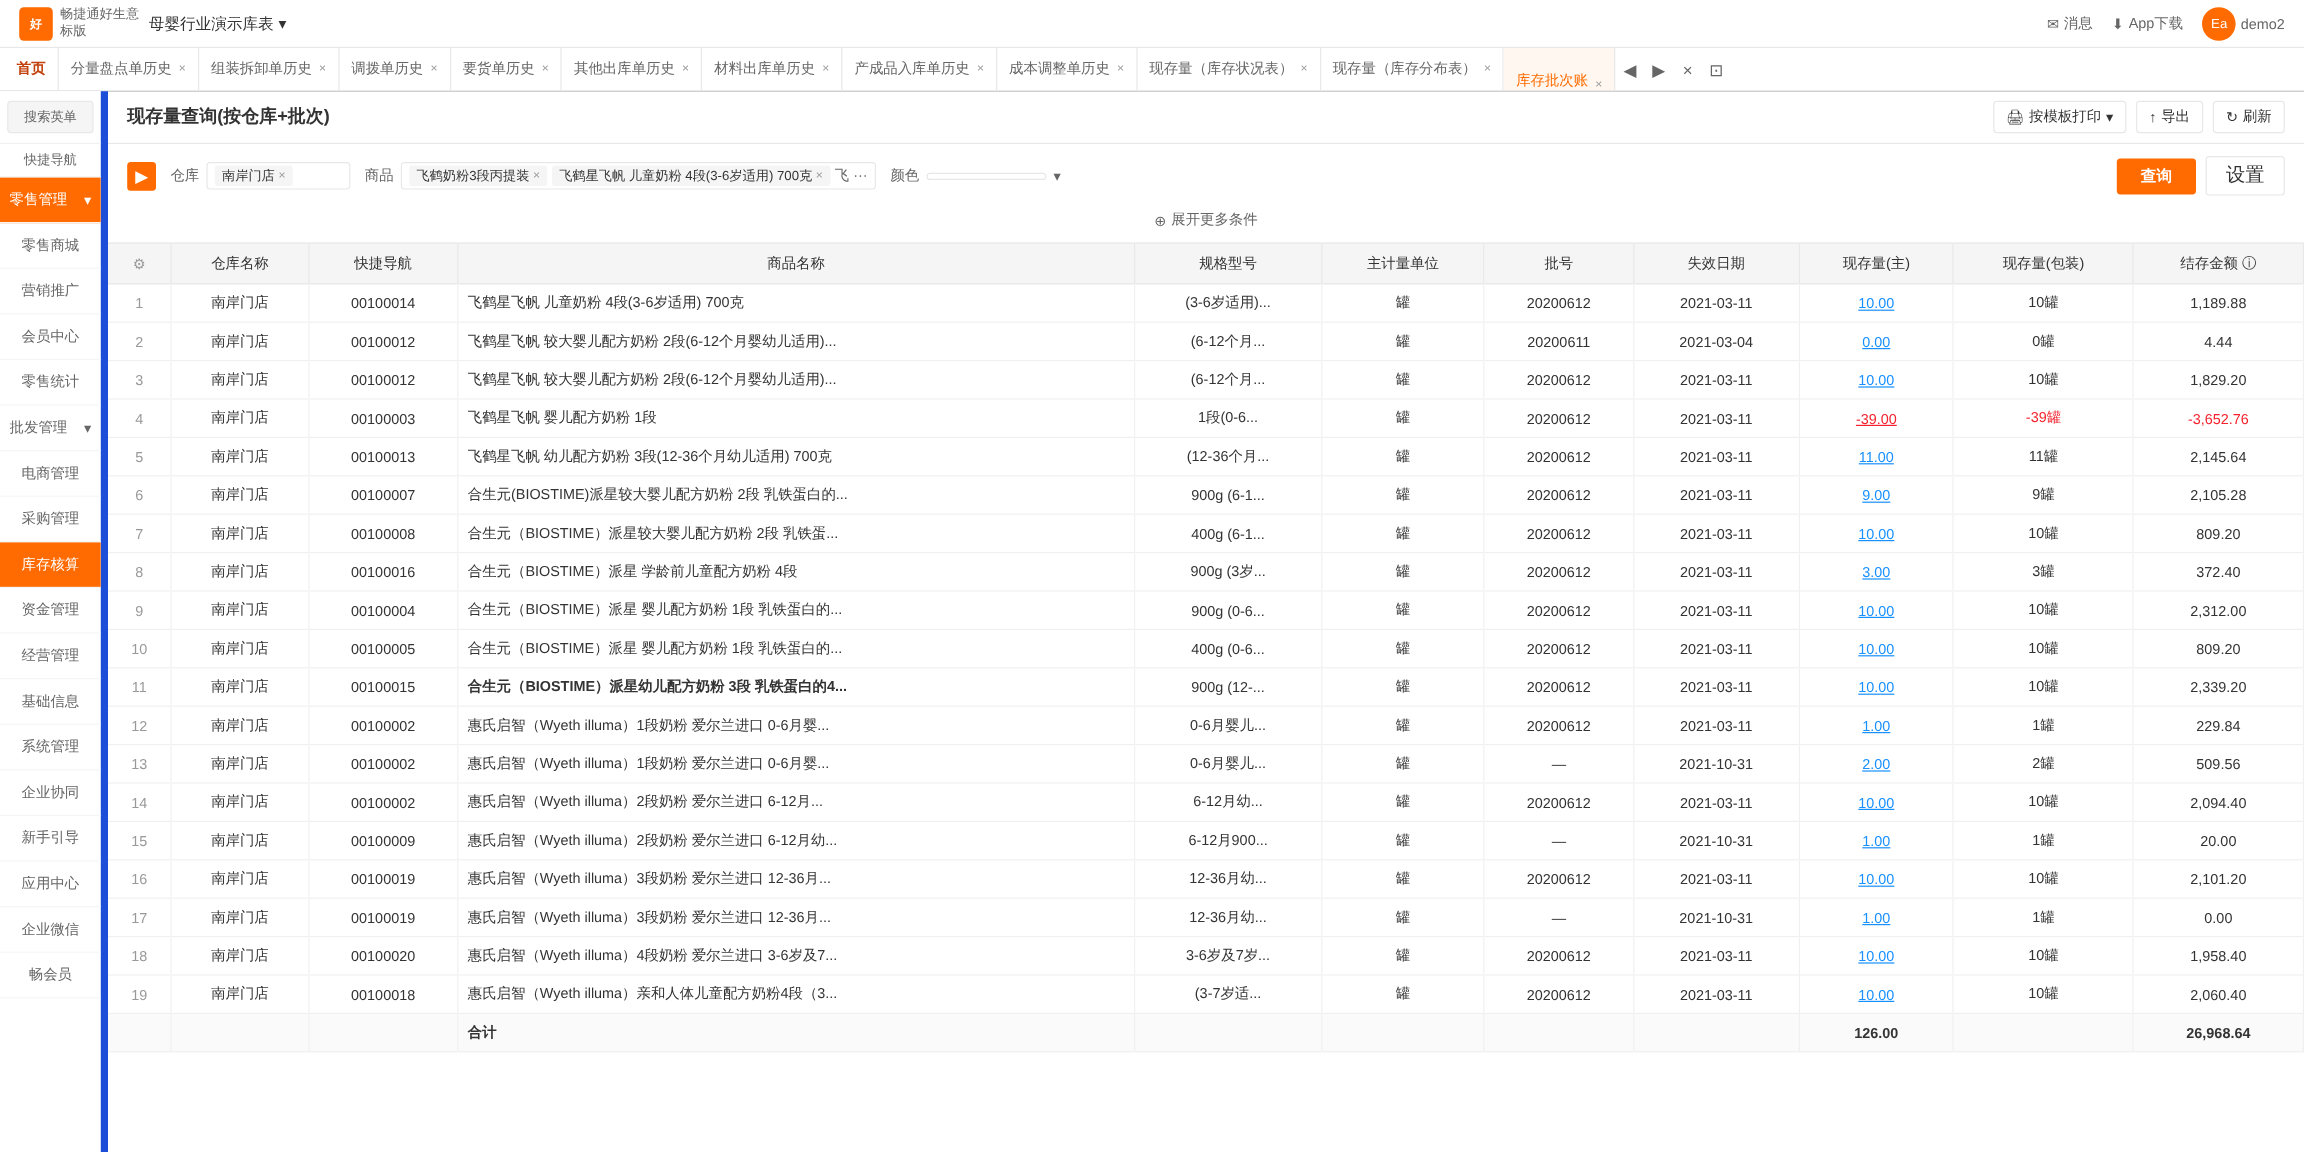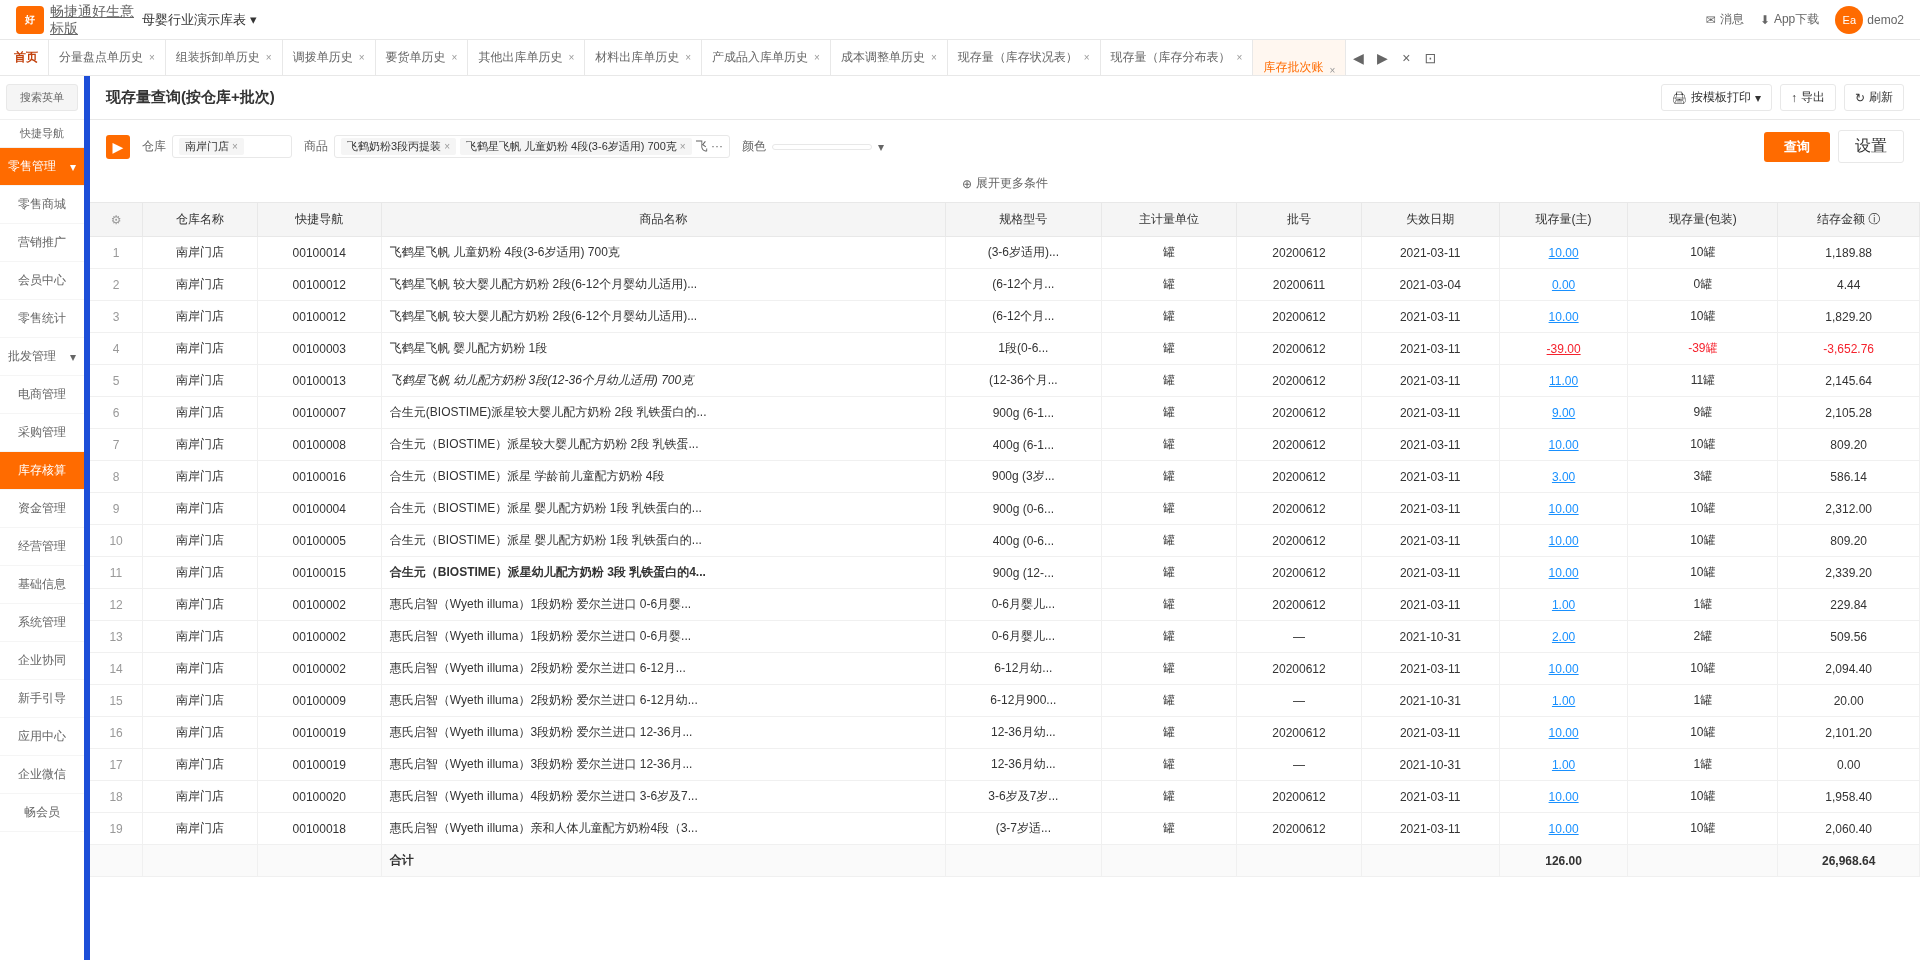--- a/index.html
+++ b/index.html
@@ -31,24 +31,23 @@
       background: #ff6b00;
       border-radius: 4px;
       display: flex;
       align-items: center;
       justify-content: center;
       color: white;
       font-size: 10px;
       font-weight: bold;
     }
     .logo-text {
-      font-size: 14px;
+      font-size: 11px;
       color: #666;
       line-height: 1.2;
-      text-decoration: underline;
     }
     .dropdown-select {
       display: flex;
       align-items: center;
       gap: 4px;
       cursor: pointer;
       color: #333;
       font-size: 13px;
     }
     .top-bar-right {
@@ -707,21 +706,21 @@
     <td>20200612</td>
     <td>2021-03-11</td>
     <td class="td-link td-negative">-39.00</td>
     <td class="td-negative">-39罐</td>
     <td class="td-negative">-3,652.76</td>
   </tr>
             <tr>
     <td style="color:#999;">5</td>
     <td>南岸门店</td>
     <td>00100013</td>
-    <td class="text-left" style="max-width:320px;overflow:hidden;text-overflow:ellipsis;font-style:italic;">飞鹤星飞帆 幼儿配方奶粉 3段(12-36个月幼儿适用) 700克</td>
+    <td class="text-left" style="max-width:320px;overflow:hidden;text-overflow:ellipsis;">飞鹤星飞帆 幼儿配方奶粉 3段(12-36个月幼儿适用) 700克</td>
     <td>(12-36个月...</td>
     <td>罐</td>
     <td>20200612</td>
     <td>2021-03-11</td>
     <td class="td-link">11.00</td>
     <td class="">11罐</td>
     <td class="">2,145.64</td>
   </tr>
             <tr>
     <td style="color:#999;">6</td>
@@ -753,21 +752,21 @@
     <td style="color:#999;">8</td>
     <td>南岸门店</td>
     <td>00100016</td>
     <td class="text-left" style="max-width:320px;overflow:hidden;text-overflow:ellipsis;">合生元（BIOSTIME）派星 学龄前儿童配方奶粉 4段</td>
     <td>900g (3岁...</td>
     <td>罐</td>
     <td>20200612</td>
     <td>2021-03-11</td>
     <td class="td-link">3.00</td>
     <td class="">3罐</td>
-    <td class="">586.14</td>
+    <td class="">372.40</td>
   </tr>
             <tr>
     <td style="color:#999;">9</td>
     <td>南岸门店</td>
     <td>00100004</td>
     <td class="text-left" style="max-width:320px;overflow:hidden;text-overflow:ellipsis;">合生元（BIOSTIME）派星 婴儿配方奶粉 1段 乳铁蛋白的...</td>
     <td>900g (0-6...</td>
     <td>罐</td>
     <td>20200612</td>
     <td>2021-03-11</td>

